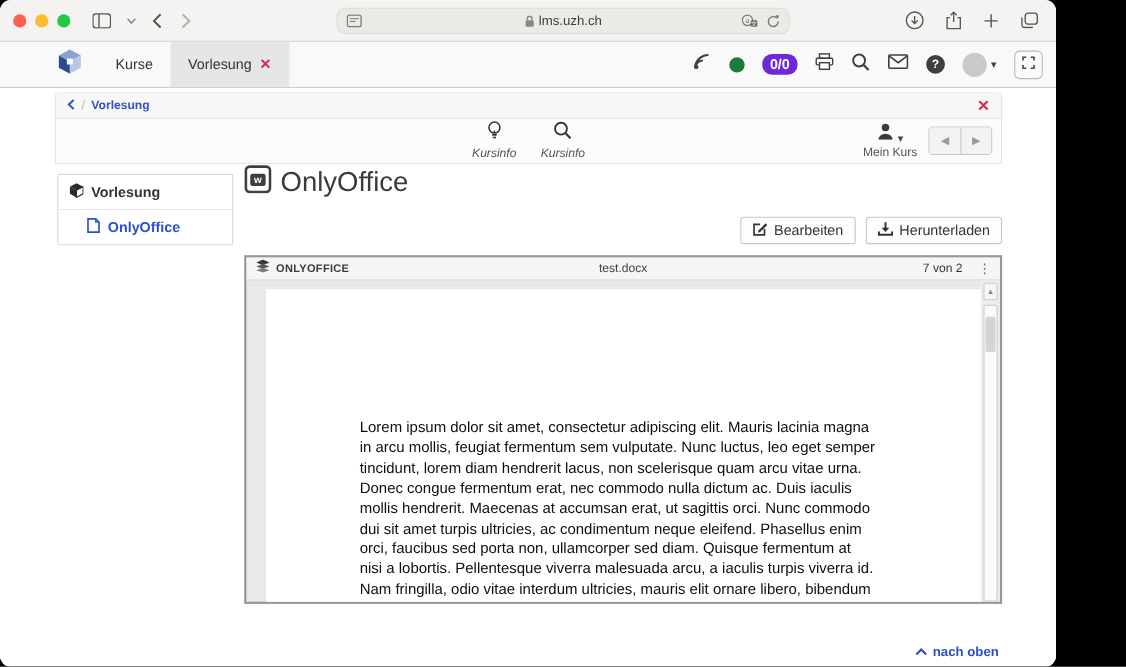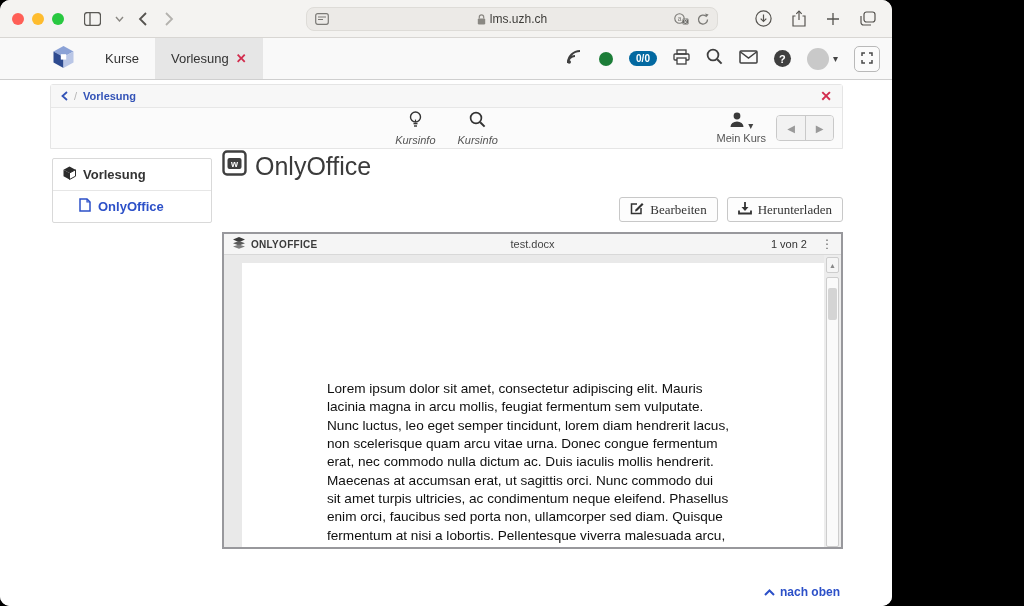--- a/index.html
+++ b/index.html
@@ -1,18 +1,18 @@
 <!DOCTYPE html>
 <html><head>
 <meta charset="utf-8">
 <style>
   * { margin:0; padding:0; box-sizing:border-box; }
   html,body { width:1024px; height:606px; background:#000; font-family:"Liberation Sans", sans-serif; }
   .screen { width:1024px; height:606px; background:#000; }
-  .window { width:892px; height:606px; border-radius:10px; overflow:hidden; background:#fff; display:flex; flex-direction:column; }
+  .window { width:960px; height:606px; border-radius:10px; overflow:hidden; background:#fff; display:flex; flex-direction:column; }
 
   
   .chrome { height:38px; background:#f4f3f1; border-bottom:1px solid #d8d6d3; position:relative; display:flex; align-items:center; padding:0 12px; flex:0 0 auto; }
   .traffic { display:flex; gap:8px; margin-right:16px; }
   .tl { width:12px; height:12px; border-radius:50%; display:inline-block; }
   .tl.red { background:#ff5f57; } .tl.yellow { background:#febc2e; } .tl.green { background:#28c840; }
   .cbtn { background:none; border:none; padding:2px 4px; display:inline-flex; align-items:center; cursor:default; }
   .chrome svg { display:block; }
   .chrome-left { display:flex; align-items:center; gap:10px; }
   .urlbar { position:absolute; left:306px; top:7px; width:412px; height:24px; background:#eceae7; border:1px solid #dedcd8; border-radius:8px; display:flex; align-items:center; padding:0 8px; }
@@ -22,21 +22,21 @@
 
   
   .navbar { height:42px; background:#f9f9f9; border-bottom:1px solid #cfcfcf; display:flex; align-items:stretch; flex:0 0 auto; }
   .logo { display:flex; align-items:center; padding:0 14px 0 52px; }
   .tabs { display:flex; align-items:stretch; }
   .tab { display:flex; align-items:center; gap:7px; padding:0 16px; font-size:13px; color:#333; cursor:pointer; }
   .tab.active { background:#e6e6e6; }
   .tabx { color:#d22d4e; font-weight:700; font-size:13px; }
   .nav-right { margin-left:auto; display:flex; align-items:center; gap:16px; padding-right:12px; }
   .presence-dot { width:14px; height:14px; border-radius:50%; background:#1c7d38; display:inline-block; }
-  .pill { background:#0369a1; color:#fff; font-size:10px; font-weight:700; border-radius:9px; padding:2px 7px; }
+  .pill { background:#6d28d9; color:#fff; font-size:13px; font-weight:700; border-radius:9px; padding:2px 7px; }
   .help-circle { width:17px; height:17px; border-radius:50%; background:#3f3f3f; color:#fff; font-size:11px; font-weight:700; display:inline-flex; align-items:center; justify-content:center; }
   .avatar-wrap { display:flex; align-items:center; gap:4px; }
   .avatar { width:22px; height:22px; border-radius:50%; background:#c9c9c9; display:inline-block; }
   .caret { font-size:10px; color:#444; }
   .fsbtn { width:26px; height:26px; border:1px solid #b9b9b9; border-radius:5px; background:#fbfbfb; display:inline-flex; align-items:center; justify-content:center; }
 
   
   .content { position:relative; flex:1; background:#fff; }
 
   .crumb-card { position:absolute; left:50px; right:49px; top:4px; border:1px solid #e5e5e5; border-radius:3px 3px 0 0; }
@@ -54,21 +54,21 @@
   .pager button { width:28px; height:24px; background:#f2f2f2; border:none; color:#9a9a9a; font-size:10px; cursor:pointer; }
   .pager button + button { border-left:1px solid #c9c9c9; }
 
   .sidebar { position:absolute; left:52px; top:78px; width:160px; background:#fff; border:1px solid #d9d9d9; border-radius:2px; }
   .side-root { display:flex; align-items:center; gap:7px; padding:7px 10px; font-size:13px; font-weight:700; color:#333; border-bottom:1px solid #e6e6e6; cursor:pointer; }
   .side-node { display:flex; align-items:center; gap:7px; padding:7px 10px 7px 26px; font-size:13px; font-weight:700; color:#2c50c8; cursor:pointer; }
 
   .maincol { position:absolute; left:222px; right:49px; top:70px; }
   .page-title { display:flex; align-items:center; gap:8px; font-size:25px; font-weight:500; color:#3b3b3b; }
   .actions { position:absolute; right:0; top:47px; display:flex; gap:9px; }
-  .actions button { display:flex; align-items:center; gap:6px; height:25px; padding:0 10px; background:#fdfdfd; border:1px solid #c8c8c8; border-radius:3px; font-size:13px; color:#333; font-family:Liberation Serif, serif; cursor:pointer; }
+  .actions button { display:flex; align-items:center; gap:6px; height:25px; padding:0 10px; background:#fdfdfd; border:1px solid #c8c8c8; border-radius:3px; font-size:13px; color:#333; font-family:Liberation Sans, sans-serif; cursor:pointer; }
 
   .viewer { position:absolute; left:0; right:0; top:82px; height:317px; border:2px solid #98989c; background:#e9e9e9; overflow:hidden; }
   .vhead { height:21px; background:#f5f5f5; border-bottom:1px solid #d8d8d8; display:flex; align-items:center; padding:0 8px; position:relative; }
   .brand { display:flex; align-items:center; gap:5px; font-size:10px; font-weight:700; letter-spacing:.3px; color:#3b3b3b; }
   .fname { position:absolute; left:0; right:0; text-align:center; font-size:11px; color:#444; }
   .vright { margin-left:auto; display:flex; align-items:center; gap:14px; z-index:2; }
   .vright .pind { font-size:11px; color:#333; }
   .kebab { color:#666; font-size:12px; cursor:pointer; line-height:1; }
   .vbody { position:absolute; top:21px; left:0; right:0; bottom:-300px; }
   .page { position:absolute; left:18px; right:17px; top:8px; bottom:0; background:#fff; padding:100px 95px 40px 85px; }
@@ -375,21 +375,21 @@
               <svg width="14" height="13" viewBox="0 0 14 13">
                     <polygon points="7,0 13,2.6 7,5.2 1,2.6" fill="#3b3b3b"></polygon>
                     <polygon points="7,4 13,6.2 7,8.4 1,6.2" fill="#5a5a5a"></polygon>
                     <polygon points="7,7.4 13,9.6 7,11.8 1,9.6" fill="#7d7d7d"></polygon>
                   </svg>
             </span>
             <span>ONLYOFFICE</span>
           </div>
           <div class="fname">test.docx</div>
           <div class="vright">
-            <span class="pind">1 von 2</span>
+            <span class="pind">7 von 2</span>
             <span class="kebab">⋮</span>
           </div>
         </div>
         <div class="vbody">
           <div class="page">
             <p>Lorem ipsum dolor sit amet, consectetur adipiscing elit. Mauris lacinia magna in arcu mollis, feugiat fermentum sem vulputate. Nunc luctus, leo eget semper tincidunt, lorem diam hendrerit lacus, non scelerisque quam arcu vitae urna. Donec congue fermentum erat, nec commodo nulla dictum ac. Duis iaculis mollis hendrerit. Maecenas at accumsan erat, ut sagittis orci. Nunc commodo dui sit amet turpis ultricies, ac condimentum neque eleifend. Phasellus enim orci, faucibus sed porta non, ullamcorper sed diam. Quisque fermentum at nisi a lobortis. Pellentesque viverra malesuada arcu, a iaculis turpis viverra id. Nam fringilla, odio vitae interdum ultricies, mauris elit ornare libero, bibendum ornare libero sem ut justo.</p>
           </div>
           <div class="vscroll">
             <div class="vs-btn">▲</div>
             <div class="vs-track">

